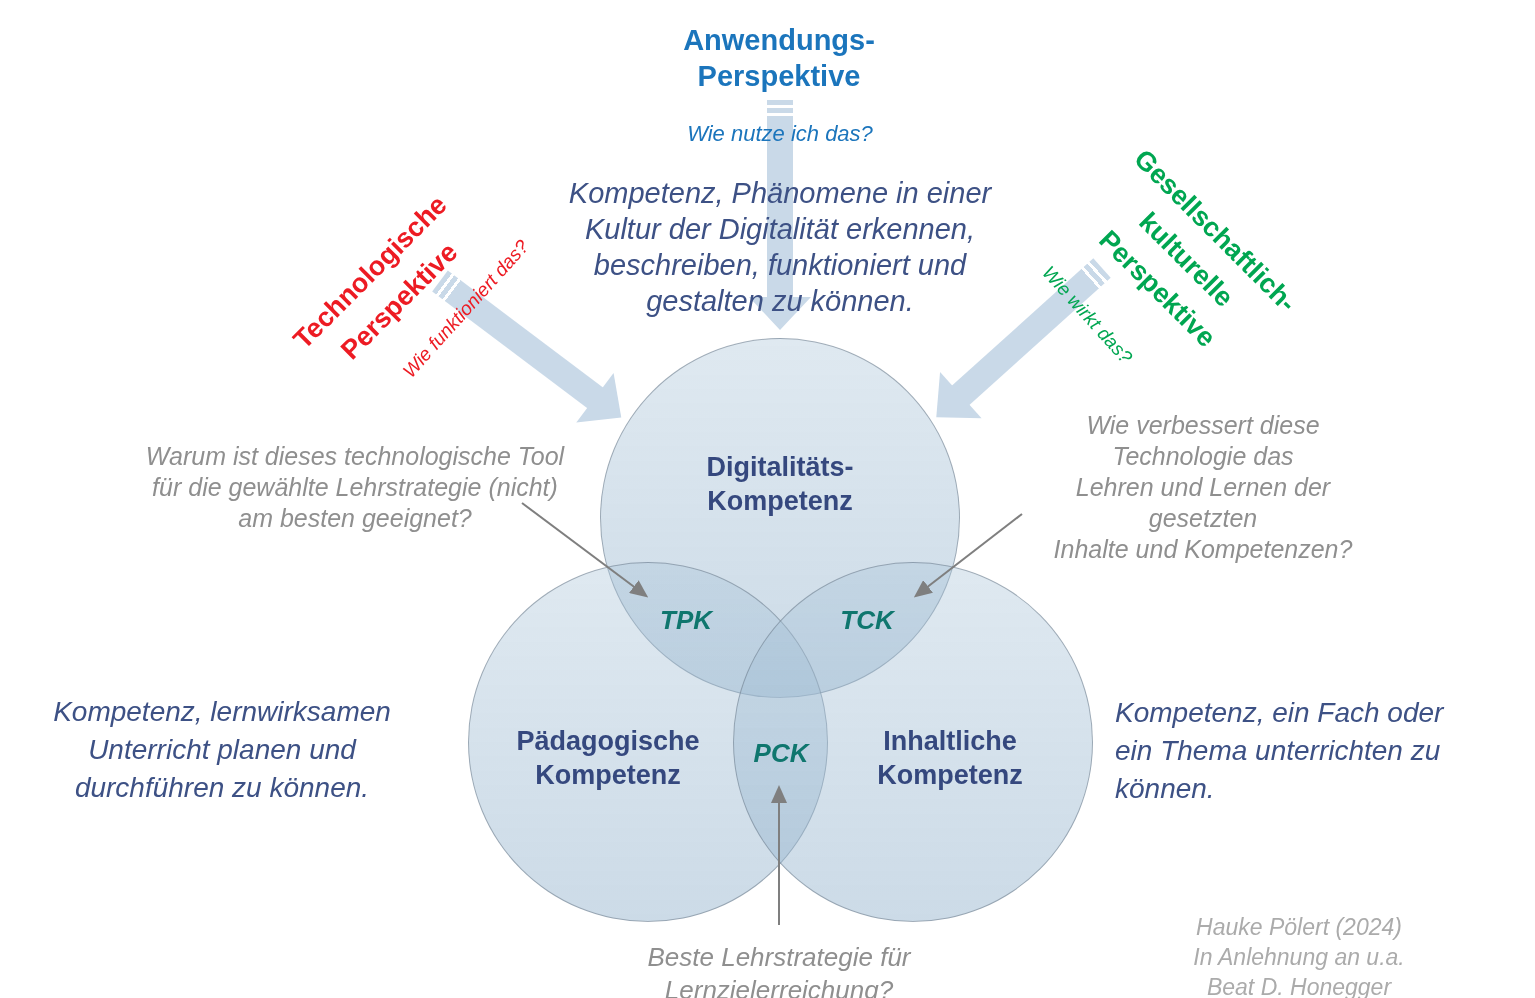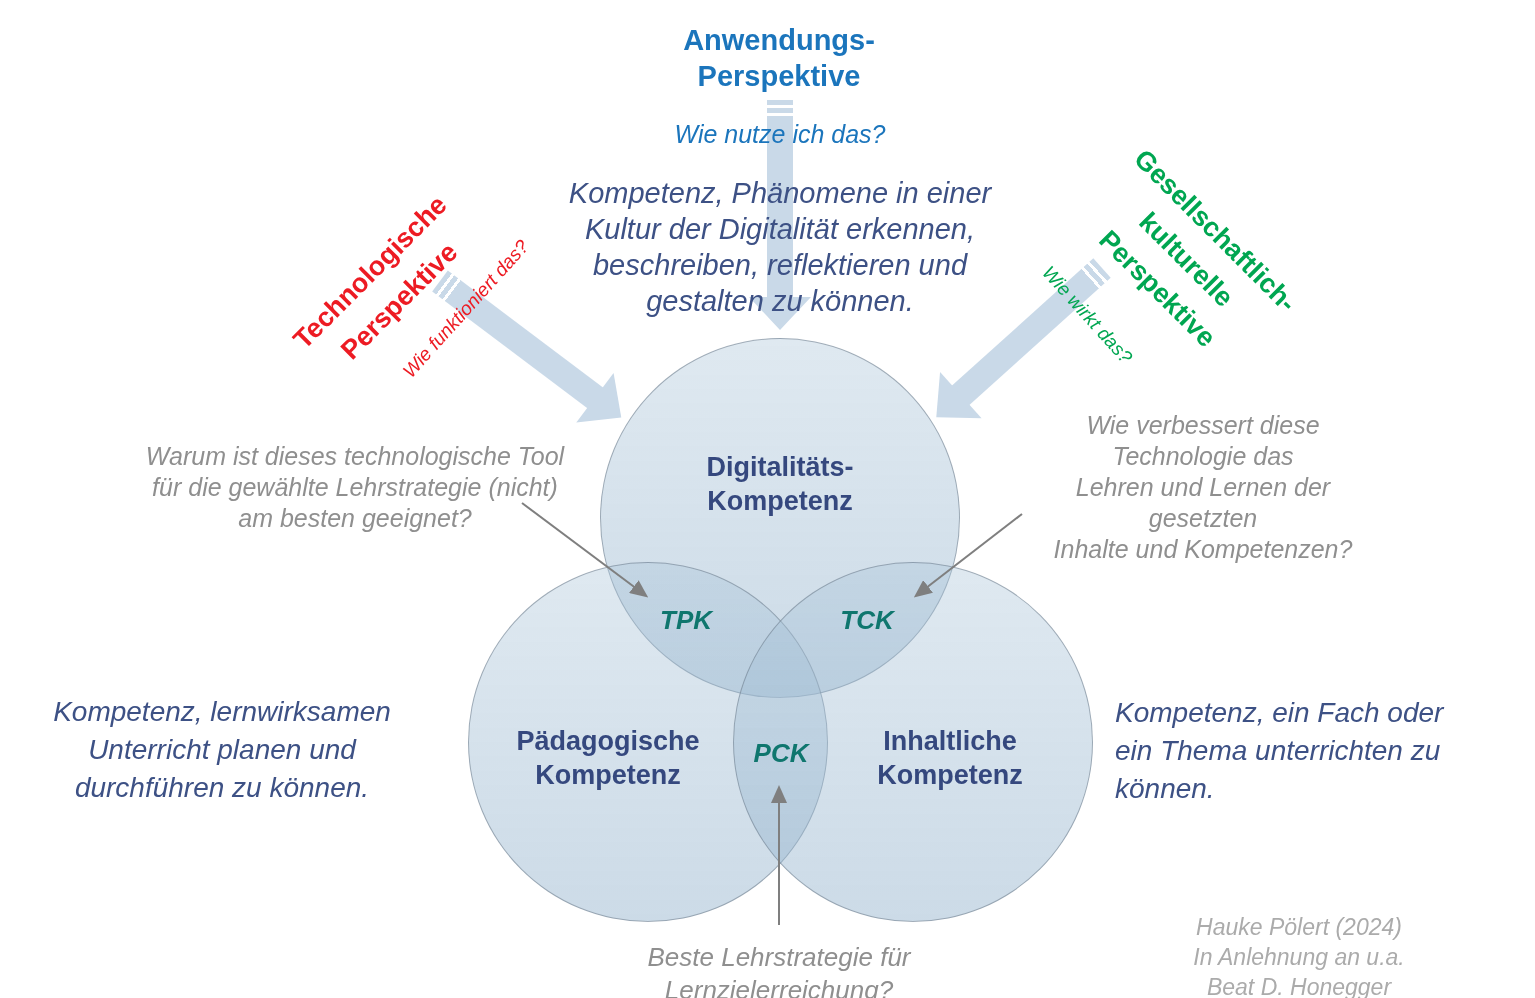--- a/index.html
+++ b/index.html
@@ -32,21 +32,21 @@
   .arrow-tech{left:440px;top:250px;width:227px;transform:rotate(37deg);transform-origin:0 31px;}
   .arrow-society{left:1102px;top:237px;width:223px;transform:rotate(138deg);transform-origin:0 31px;}
 
   
   .pointer-layer{position:absolute;left:0;top:0;width:1535px;height:998px;pointer-events:none;}
 
   
   .txt{position:absolute;white-space:pre-line;text-align:center;transform:translate(-50%,-50%);}
 
   .app-title{left:779px;top:58px;font-size:29px;line-height:36px;font-weight:bold;color:#1B75BC;}
-  .app-question{left:780px;top:134px;font-size:25px;font-style:italic;color:#1B75BC;}
+  .app-question{left:780px;top:134px;font-size:22px;font-style:italic;color:#1B75BC;}
   .central{left:780px;top:247px;font-size:29px;line-height:36px;font-style:italic;color:#3D5185;}
 
   .tech-title{left:385px;top:287px;font-size:27px;line-height:41px;font-weight:bold;color:#ED1B23;
     transform:translate(-50%,-50%) rotate(-45deg);}
   .tech-question{left:466px;top:309px;font-size:19px;font-style:italic;color:#ED1B23;
     transform:translate(-50%,-50%) rotate(-48deg);white-space:nowrap;}
 
   .society-title{left:1186px;top:260px;font-size:27px;line-height:41px;font-weight:bold;color:#00A651;
     transform:translate(-50%,-50%) rotate(45deg);}
   .society-question{left:1087px;top:315px;font-size:19px;font-style:italic;color:#00A651;
@@ -114,21 +114,21 @@
 Perspektive</div>
   <div class="txt tech-question">Wie funktioniert das?</div>
 
   <div class="txt society-title">Gesellschaftlich-
 kulturelle
 Perspektive</div>
   <div class="txt society-question">Wie wirkt das?</div>
 
   <div class="txt central">Kompetenz, Phänomene in einer
 Kultur der Digitalität erkennen,
-beschreiben, reflektieren und
+beschreiben, funktioniert und
 gestalten zu können.</div>
 
   <div class="txt gray-note note-tpk">Warum ist dieses technologische Tool
 für die gewählte Lehrstrategie (nicht)
 am besten geeignet?</div>
   <div class="txt gray-note note-tck">Wie verbessert diese Technologie das
 Lehren und Lernen der gesetzten
 Inhalte und Kompetenzen?</div>
   <div class="txt gray-note note-pck">Beste Lehrstrategie für
 Lernzielerreichung?</div>

